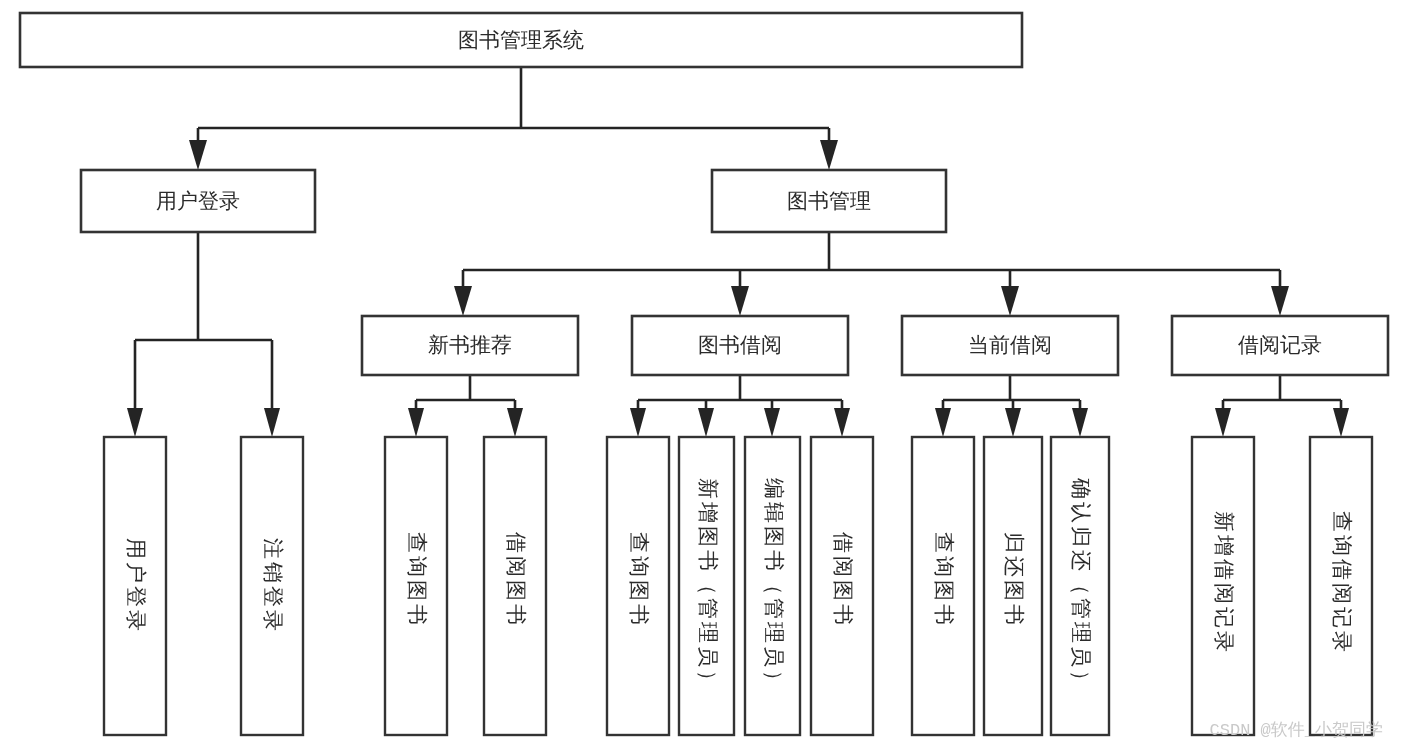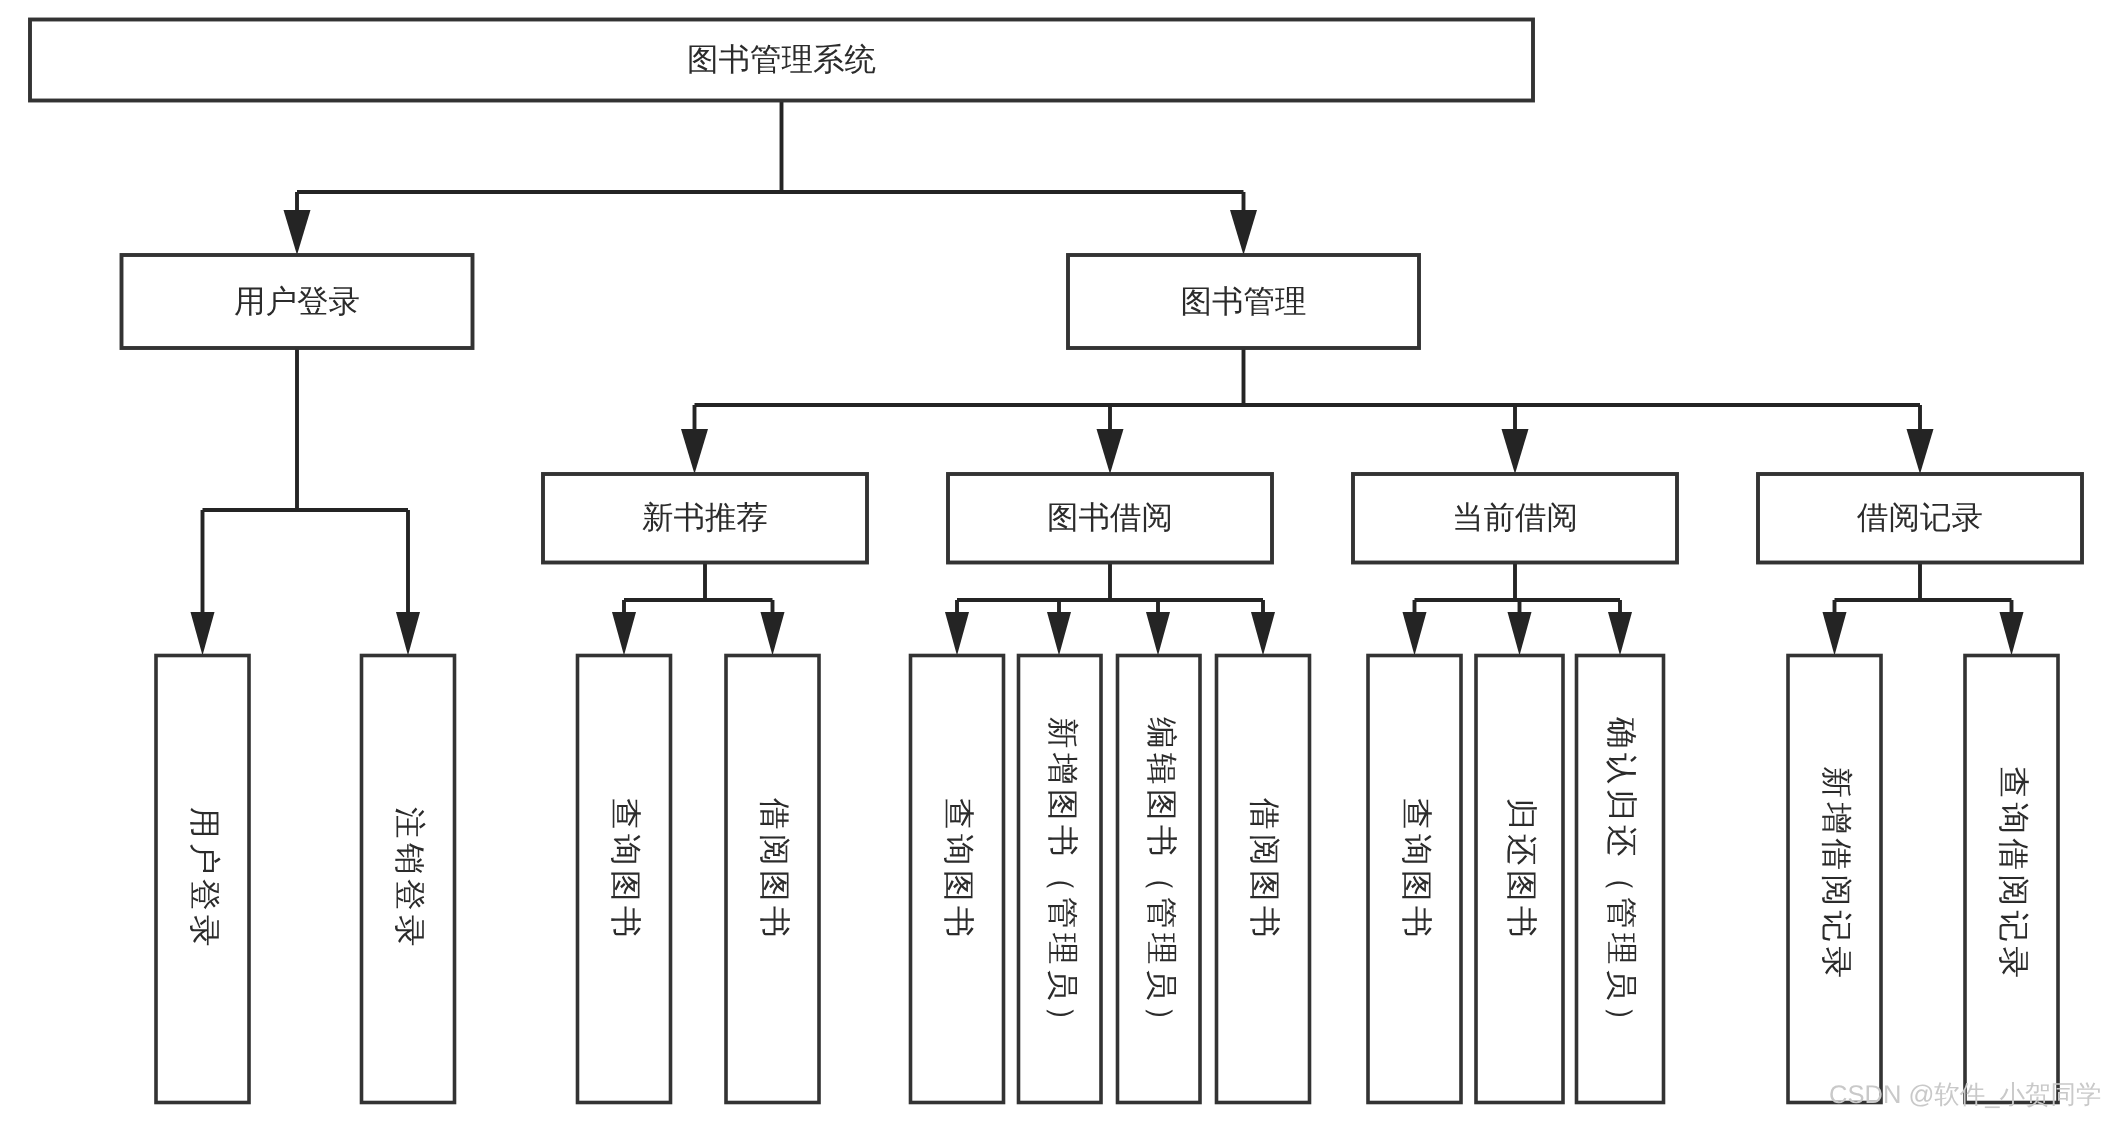--- a/index.html
+++ b/index.html
@@ -53,23 +53,23 @@
   .leaf-label {
     font-family: "DejaVu Sans", "Liberation Sans", sans-serif;
     fill: #2b2b2b;
     font-size: 21px;
     text-anchor: middle;
     dominant-baseline: middle;
     letter-spacing: 3px;
   }
   .watermark {
     position: absolute;
-    right: 4px;
+    right: 22px;
     bottom: 6px;
-    font-family: Liberation Sans, sans-serif;
+    font-family: Liberation Mono, monospace;
     font-size: 17px;
     color: #c9c9c9;
     white-space: nowrap;
     user-select: none;
   }
 </style>
 </head>
 <body>
 
 <div id="diagram-root">

